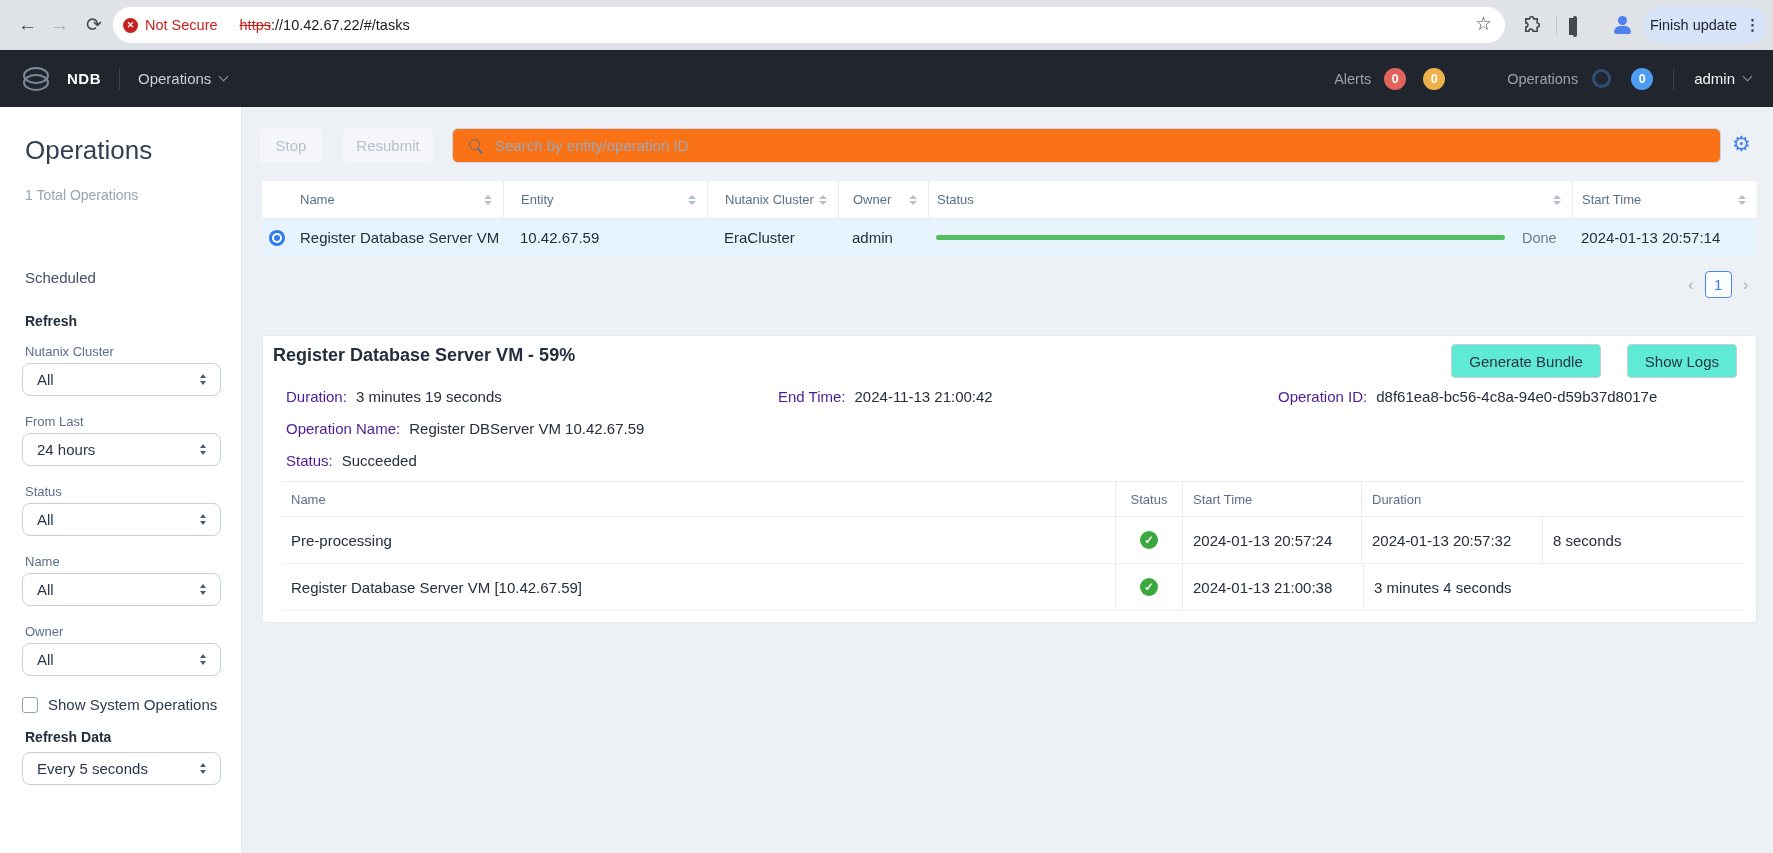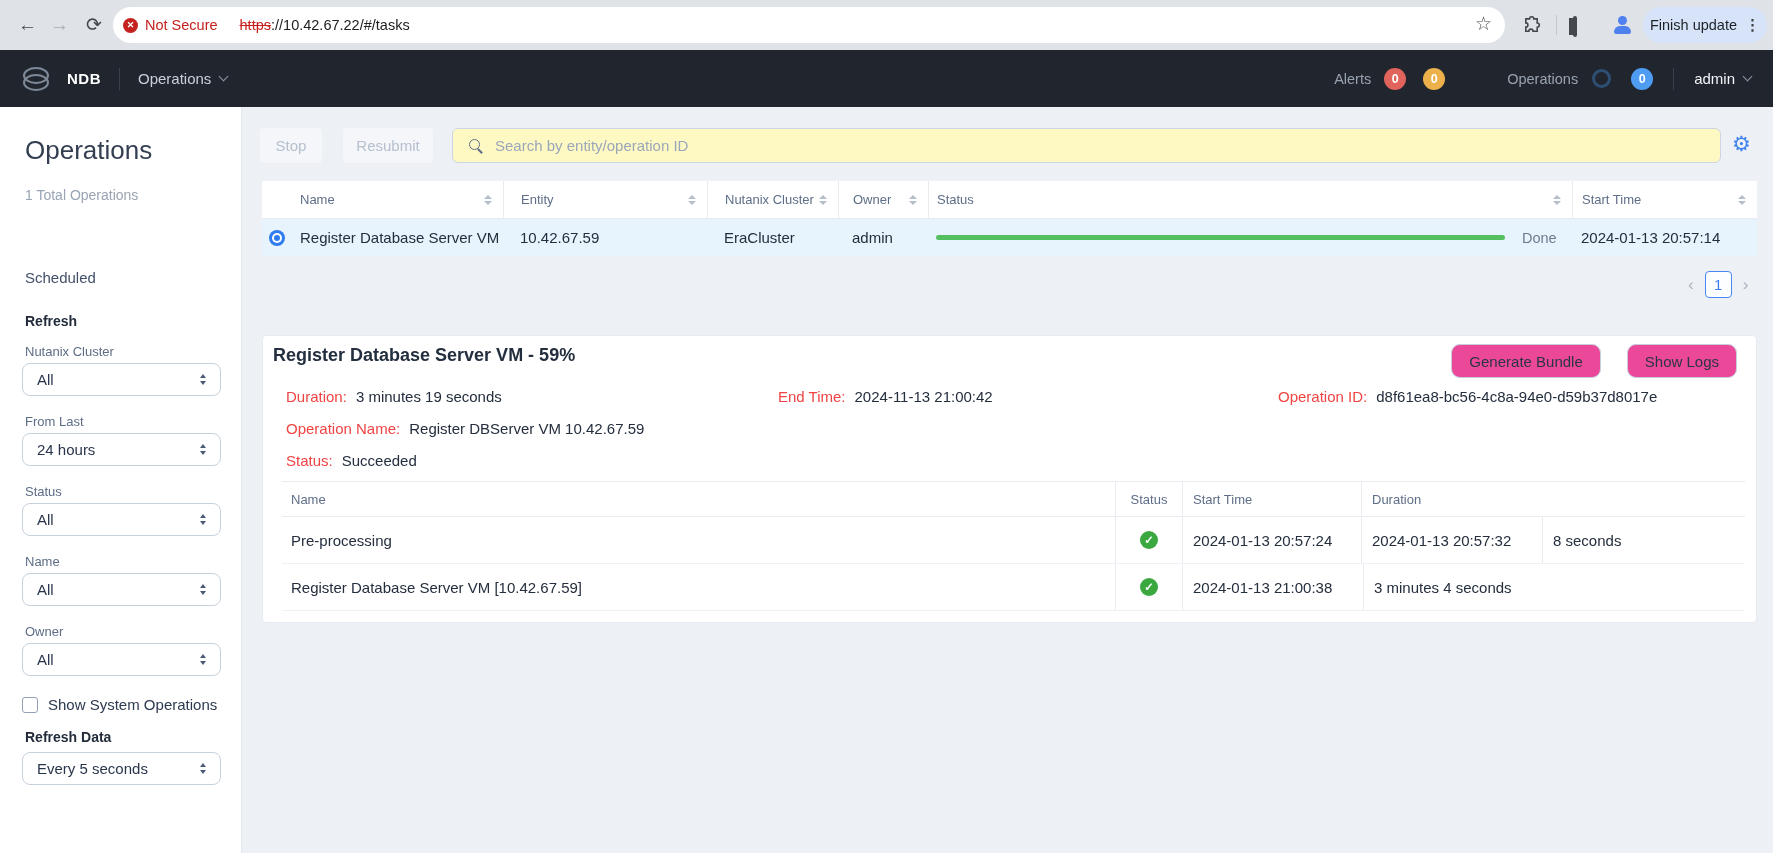--- a/index.html
+++ b/index.html
@@ -56,21 +56,21 @@
   .sb-select { position:absolute; left:22px; width:199px; height:33px; border:1px solid #c7d1de; border-radius:8px; background:#fff; display:flex; align-items:center; padding:0 14px; font-size:15px; color:#29354b; cursor:pointer; }
   .updn { margin-left:auto; display:flex; flex-direction:column; gap:3px; }
   .updn .u { width:0; height:0; border-left:3.5px solid transparent; border-right:3.5px solid transparent; border-bottom:4px solid #4a5a74; }
   .updn .d { width:0; height:0; border-left:3.5px solid transparent; border-right:3.5px solid transparent; border-top:4px solid #4a5a74; }
   .sb-check { position:absolute; left:22px; top:589px; display:flex; align-items:center; gap:10px; font-size:15px; color:#2c3950; cursor:pointer; }
   .cbox { width:16px; height:16px; border:1.5px solid #93a1b4; border-radius:3px; background:#fff; }
 
   
   .main { position:absolute; left:242px; top:107px; width:1531px; height:746px; }
   .btn-flat { position:absolute; top:21px; height:35px; border:none; border-radius:4px; background:#f4f6f9; color:#b6c0ce; font-size:15px; font-family:inherit; }
-  .search-wrap { position:absolute; left:210px; top:21px; width:1269px; height:35px; background:#fef9c3; border:1px solid #ccd5e1; border-radius:6px; }
+  .search-wrap { position:absolute; left:210px; top:21px; width:1269px; height:35px; background:#f97316; border:1px solid #ccd5e1; border-radius:6px; }
   .search-wrap input { position:absolute; inset:0; border:none; outline:none; background:transparent; padding-left:42px; font-size:15px; font-family:inherit; color:#202b39; }
   .search-wrap input::placeholder { color:#9aa7ba; }
   .mag { position:absolute; left:16px; top:10px; width:14px; height:14px; }
   .mag::before { content:""; position:absolute; width:9px; height:9px; border:1.8px solid #5f6e86; border-radius:50%; }
   .mag::after { content:""; position:absolute; left:9px; top:9px; width:6px; height:1.8px; background:#5f6e86; transform:rotate(45deg); transform-origin:left center; }
   .gear { position:absolute; left:1490px; top:22px; font-size:21px; color:#3f83f0; cursor:pointer; line-height:30px; }
 
   
   .ops-table { position:absolute; left:20px; top:74px; width:1495px; }
   .thead { display:flex; height:38px; background:#ffffff; border-bottom:1px solid #e8ecf1; }
@@ -93,23 +93,23 @@
 
   
   .pager { position:absolute; top:164px; left:1446px; display:flex; align-items:center; gap:11px; }
   .pg-arrow { font-size:17px; color:#a9b3c1; cursor:pointer; line-height:26px; }
   .pg-num { width:27px; height:27px; border:1px solid #4a86f2; border-radius:4px; background:#fdfeff; color:#3c7df2; font-size:15px; display:flex; align-items:center; justify-content:center; cursor:pointer; }
 
   
   .card { position:absolute; left:20px; top:228px; width:1495px; height:288px; background:#ffffff; border:1px solid #e7ebf1; border-radius:4px; }
   .dc-title { position:absolute; left:10px; top:9px; font-size:18px; font-weight:600; color:#232e3e; }
   .dc-btns { position:absolute; right:19px; top:8px; display:flex; gap:26px; }
-  .btn-outline { height:34px; padding:0 17px; background:#ec4899; border:1px solid #c5cfdc; border-radius:9px; font-size:15px; color:#2a3545; font-family:inherit; cursor:pointer; }
+  .btn-outline { height:34px; padding:0 17px; background:#5eead4; border:1px solid #c5cfdc; border-radius:4px; font-size:15px; color:#2a3545; font-family:inherit; cursor:pointer; }
   .meta { position:absolute; display:flex; align-items:center; gap:9px; font-size:15px; }
-  .meta .lbl { color:#ef4444; }
+  .meta .lbl { color:#4c1d95; }
   .meta .val { color:#242e3d; }
   .m1 { left:23px; top:52px; } .m2 { left:515px; top:52px; } .m3 { left:1015px; top:52px; }
   .m4 { left:23px; top:84px; } .m5 { left:23px; top:116px; }
 
   
   .steps { position:absolute; left:19px; top:145px; width:1463px; }
   .s-head { display:flex; height:36px; border-top:1px solid #e8ecf1; border-bottom:1px solid #e8ecf1; align-items:center; font-size:13px; color:#5e6e88; }
   .s-row { display:flex; height:47px; align-items:center; font-size:15px; color:#242e3d; border-bottom:1px solid #edf0f4; }
   .sc0 { width:833px; padding-left:9px; }
   .sc1 { width:67px; display:flex; justify-content:center; }

